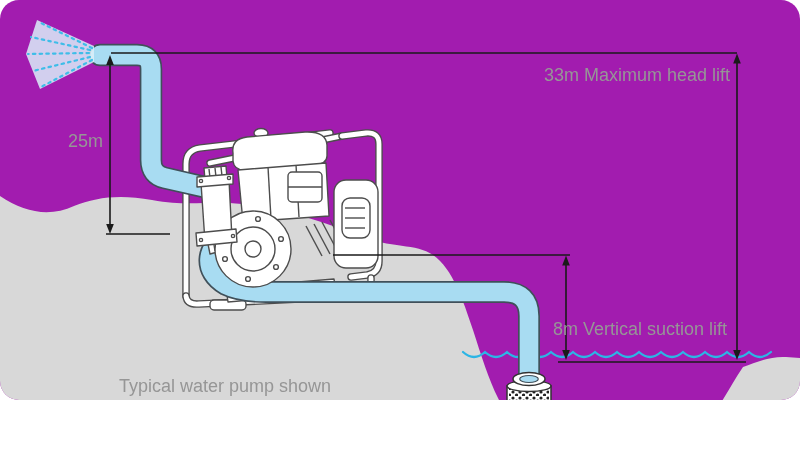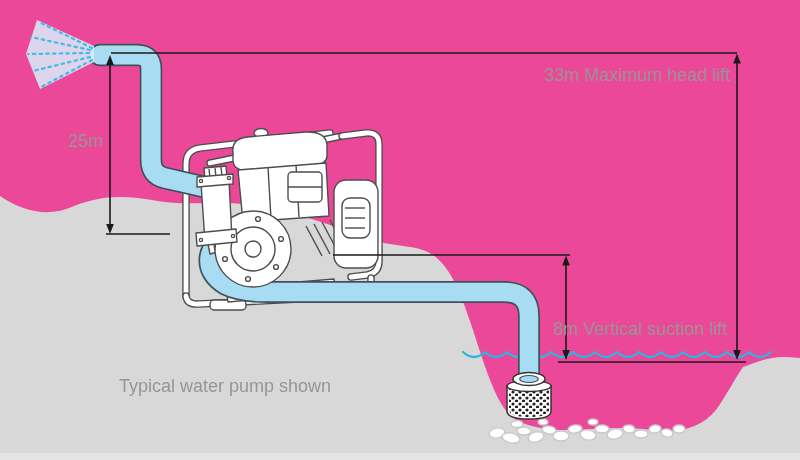--- a/index.html
+++ b/index.html
@@ -1,17 +1,17 @@
 <!DOCTYPE html>
 <html><head>
 <meta charset="utf-8">
 <style>
   html,body{margin:0;padding:0;background:#fff;}
-  .canvas{position:relative;width:800px;height:460px;background:#ec4899;overflow:hidden;
-          font-family:"Liberation Sans", sans-serif;}
+  .canvas{position:relative;width:800px;height:400px;background:#a21caf;overflow:hidden;
+          font-family:"Liberation Sans", sans-serif;border-radius:19px;}
   svg{display:block;}
   .label{fill:#969696;font-size:18px;font-family:"Liberation Sans", sans-serif;}
   .dim{stroke:#1a1a1a;stroke-width:1.6;fill:none;}
   .dimhead{fill:#1a1a1a;stroke:none;}
   .pl{stroke:#4d4d4d;stroke-width:1.4;fill:#ffffff;stroke-linejoin:round;}
   .pln{stroke:#4d4d4d;stroke-width:1.4;fill:none;stroke-linejoin:round;}
   .tube-o{stroke:#4d4d4d;stroke-width:7.5;fill:none;stroke-linecap:round;stroke-linejoin:round;}
   .tube-i{stroke:#ffffff;stroke-width:4.8;fill:none;stroke-linecap:round;stroke-linejoin:round;}
   .rock{fill:#ffffff;stroke:#c9c9c9;stroke-width:1.4;}
 </style>

